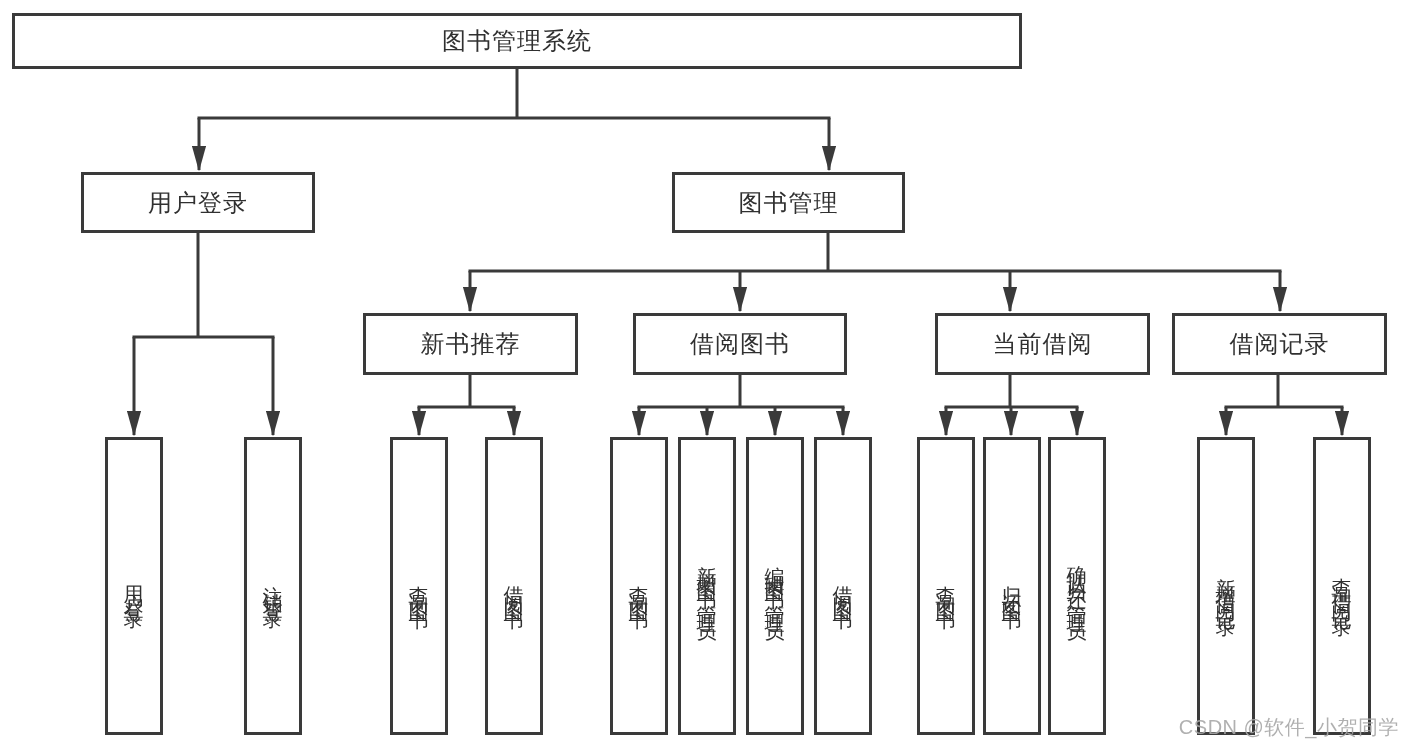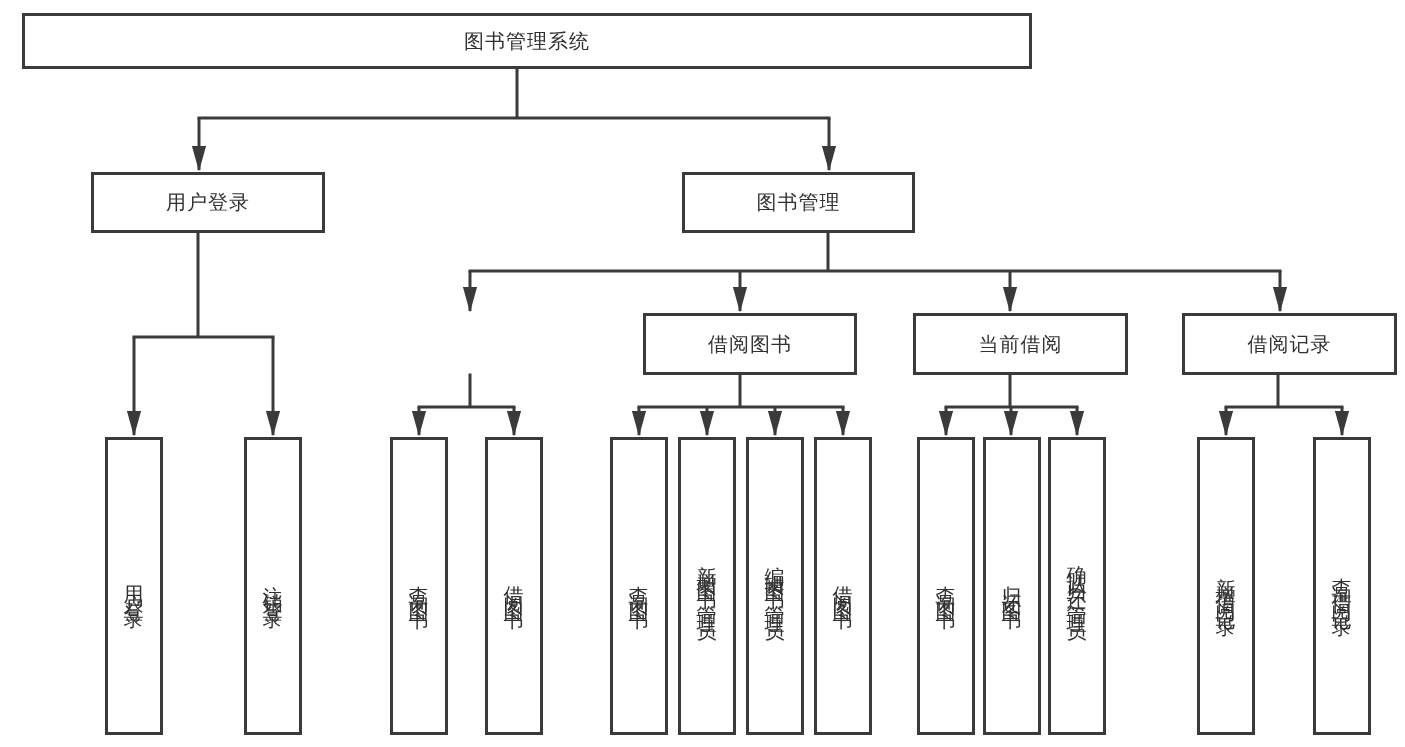--- a/index.html
+++ b/index.html
@@ -32,23 +32,22 @@
     box-sizing:border-box;
     border:3px solid var(--line);
     background:var(--boxfill);
     display:flex;
     align-items:center;
     justify-content:center;
     z-index:2;
     color:var(--text);
   }
   .node.h{
-    font-size:20px;
+    font-size:24px;
     letter-spacing:1px;
-    margin-left:10px;
   }
   .node.root{
     left:12px;top:13px;width:1010px;height:56px;
   }
   .node.lvl2{
     top:172px;height:61px;
   }
   .node.lvl3{
     top:313px;height:62px;
   }
@@ -116,22 +115,23 @@
       <line x1="1226" y1="407" x2="1226" y2="435" marker-end="url(#arrow)"></line>
       <line x1="1342" y1="407" x2="1342" y2="435" marker-end="url(#arrow)"></line>
     </g>
   </svg>
 
   <div class="node h root">图书管理系统</div>
 
   <div class="node h lvl2" style="left:81px;width:234px;">用户登录</div>
   <div class="node h lvl2" style="left:672px;width:233px;">图书管理</div>
 
+  <div class="node h lvl3" style="left:363px;width:215px;">新书推荐</div>
   <div class="node h lvl3" style="left:633px;width:214px;">借阅图书</div>
-  <div class="node h lvl3" style="left:903px;width:215px;">当前借阅</div>
+  <div class="node h lvl3" style="left:935px;width:215px;">当前借阅</div>
   <div class="node h lvl3" style="left:1172px;width:215px;">借阅记录</div>
 
   <div class="node leaf" style="left:105px;">
     <span class="vtext">用户登录</span>
   </div>
   <div class="node leaf" style="left:244px;">
     <span class="vtext">注销登录</span>
   </div>
 
   <div class="node leaf" style="left:390px;">
@@ -164,14 +164,15 @@
     <span class="vtext">确认归还（管理员）</span>
   </div>
 
   <div class="node leaf" style="left:1197px;">
     <span class="vtext">新增借阅记录</span>
   </div>
   <div class="node leaf" style="left:1313px;">
     <span class="vtext">查询借阅记录</span>
   </div>
 
+  <div class="watermark">CSDN @软件_小贺同学</div>
 
 </div>
 
 </body></html>

